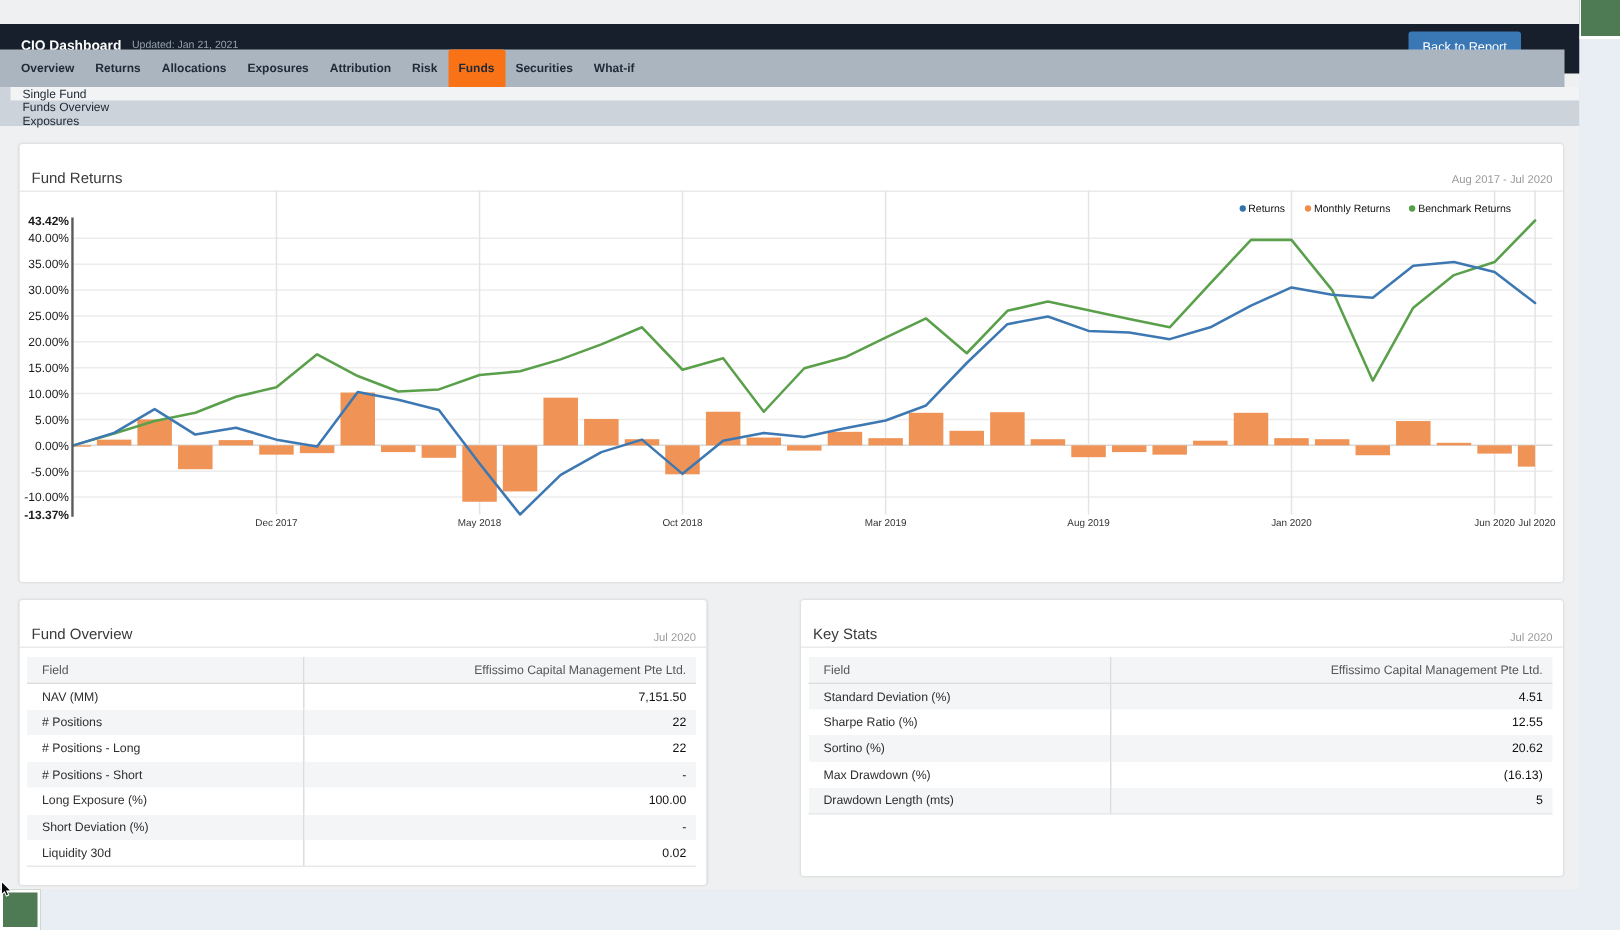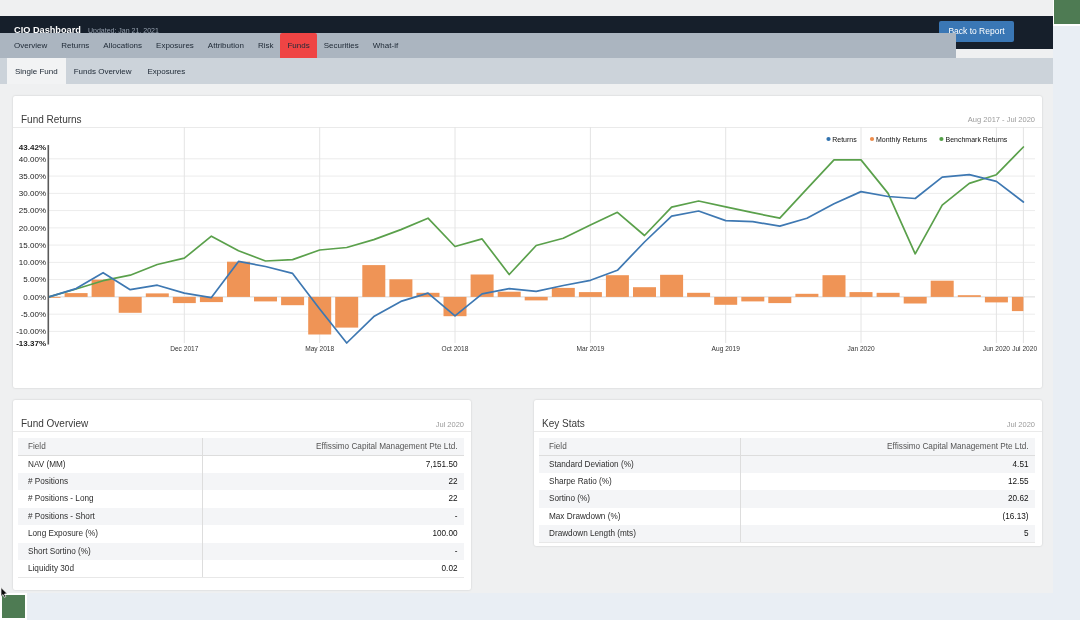--- a/index.html
+++ b/index.html
@@ -1,34 +1,34 @@
 <!DOCTYPE html>
 <html><head><meta charset="utf-8">
 <style>
 * { margin:0; padding:0; box-sizing:border-box; }
 html,body { width:1080px; height:620px; overflow:hidden; font-family:"Liberation Sans",sans-serif; background:#eff0f1; }
 #header { position:absolute; left:0; top:16px; width:1053px; height:33px; background:#161f2b; }
 #header .title { position:absolute; left:14px; top:9px; font-size:9.2px; font-weight:bold; color:#fdfdfd; }
 #header .upd { position:absolute; left:88px; top:11px; font-size:7px; color:#96a1af; }
 #btn { position:absolute; left:939px; top:4.5px; width:75px; height:21px; background:#3a77b5; border-radius:2px; color:#fff; font-size:8.5px; text-align:center; line-height:21px; }
-#row1 { position:absolute; left:0; top:33px; width:956px; height:25px; background:#abb5c0; }
+#row1 { position:absolute; left:0; top:33px; width:1043px; height:25px; background:#abb5c0;font-weight:bold; }
 #row2 { position:absolute; left:0; top:58px; width:1053px; height:26px; background:#ccd3da; }
 .tabs { display:flex; height:100%; align-items:stretch; padding-left:7px; }
 .tab { font-size:8px; color:#202b37; padding:0 7px; display:flex; align-items:center; white-space:nowrap; }
-#row1 .tab.act { background:#ef4444; border-radius:2px 2px 0 0; }
-#row2 .tabs { padding-left:7px; }
+#row1 .tab.act { background:#f97316; border-radius:2px 2px 0 0; }
+#row2 .tabs { padding-left:7px;flex-direction:column; }
 #row2 .tab { padding:0 8px; }
 #row2 .tab.act { background:#f2f3f4; }
 .card { position:absolute; background:#fff; border-radius:2px; box-shadow:0 0 2px rgba(0,0,0,.18); }
 #chartcard { left:13px; top:96px; width:1029px; height:292px; }
 .ctitle { position:absolute; left:8px; top:17.5px; font-size:10px; color:#3a3a3a; }
 .cdate { position:absolute; right:7px; top:18.5px; font-size:7.5px; color:#9b9b9b; }
 #chartcard .divider { position:absolute; left:0; top:31px; width:100%; border-top:1px solid #eaeaea; }
 #focard { left:13px; top:400px; width:458px; height:190px; }
-#kscard { left:534px; top:400px; width:508px; height:146px; }
+#kscard { left:534px; top:400px; width:508px; height:184px; }
 .t { position:absolute; left:5px; right:7px; top:37.5px; border-collapse:collapse; width:calc(100% - 12px); table-layout:fixed; }
 .t tr { height:17.5px; }
 .t td { font-size:8.2px; color:#2e2e2e; padding:0 10px 0 10px; white-space:nowrap; overflow:hidden; }
 .t td.c1 { width:var(--c1); border-right:1px solid #ddd; }
 .t td.c2 { text-align:right; color:#111; padding-right:6.5px; }
 .t tr.sh { background:#f4f5f7; }
 .t tr.hd td { color:#555; border-bottom:1px solid #ddd; }
 .t tr:last-child td { border-bottom:1px solid #e8e8e8; }
 #vrail { position:absolute; left:1053px; top:0; width:27px; height:620px; background:#e9eef4; }
 #vthumb { position:absolute; left:0; top:0; width:27px; height:26px; background:#4e7b53; border-bottom:2px solid #fff; border-left:1px solid #fff; }
@@ -180,21 +180,21 @@
         </tr>
 <tr class="sh">
           <td class="c1"># Positions - Short</td>
           <td class="c2">-</td>
         </tr>
 <tr class="">
           <td class="c1">Long Exposure (%)</td>
           <td class="c2">100.00</td>
         </tr>
 <tr class="sh">
-          <td class="c1">Short Sortino (%)</td>
+          <td class="c1">Short Deviation (%)</td>
           <td class="c2">-</td>
         </tr>
 <tr class="">
           <td class="c1">Liquidity 30d</td>
           <td class="c2">0.02</td>
         </tr>
 </tbody>
     </table>
 </div>
 <div class="card" id="kscard">

